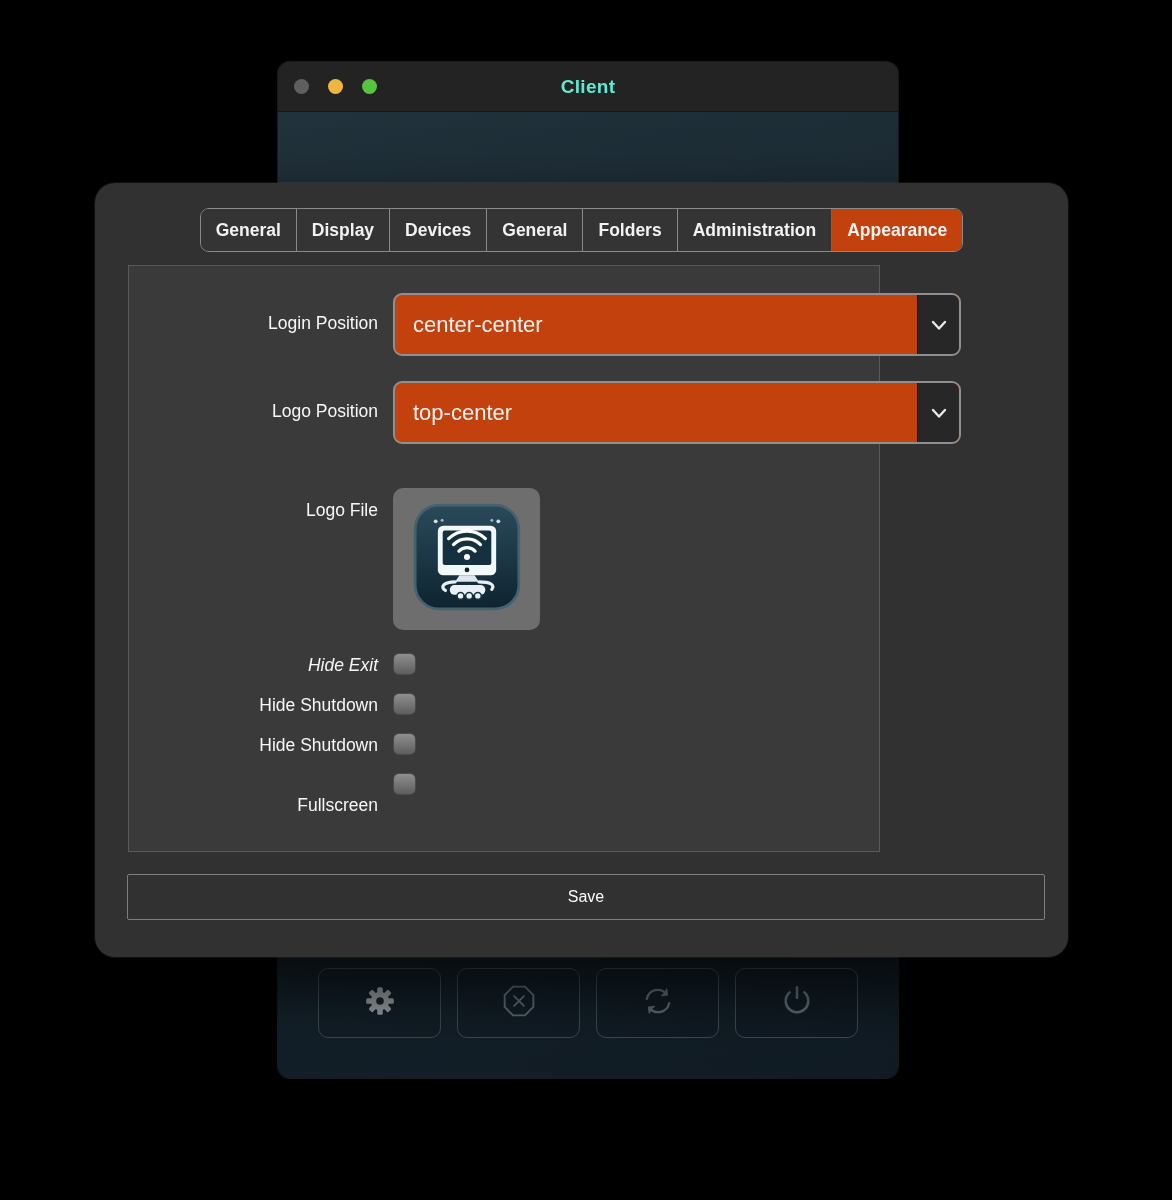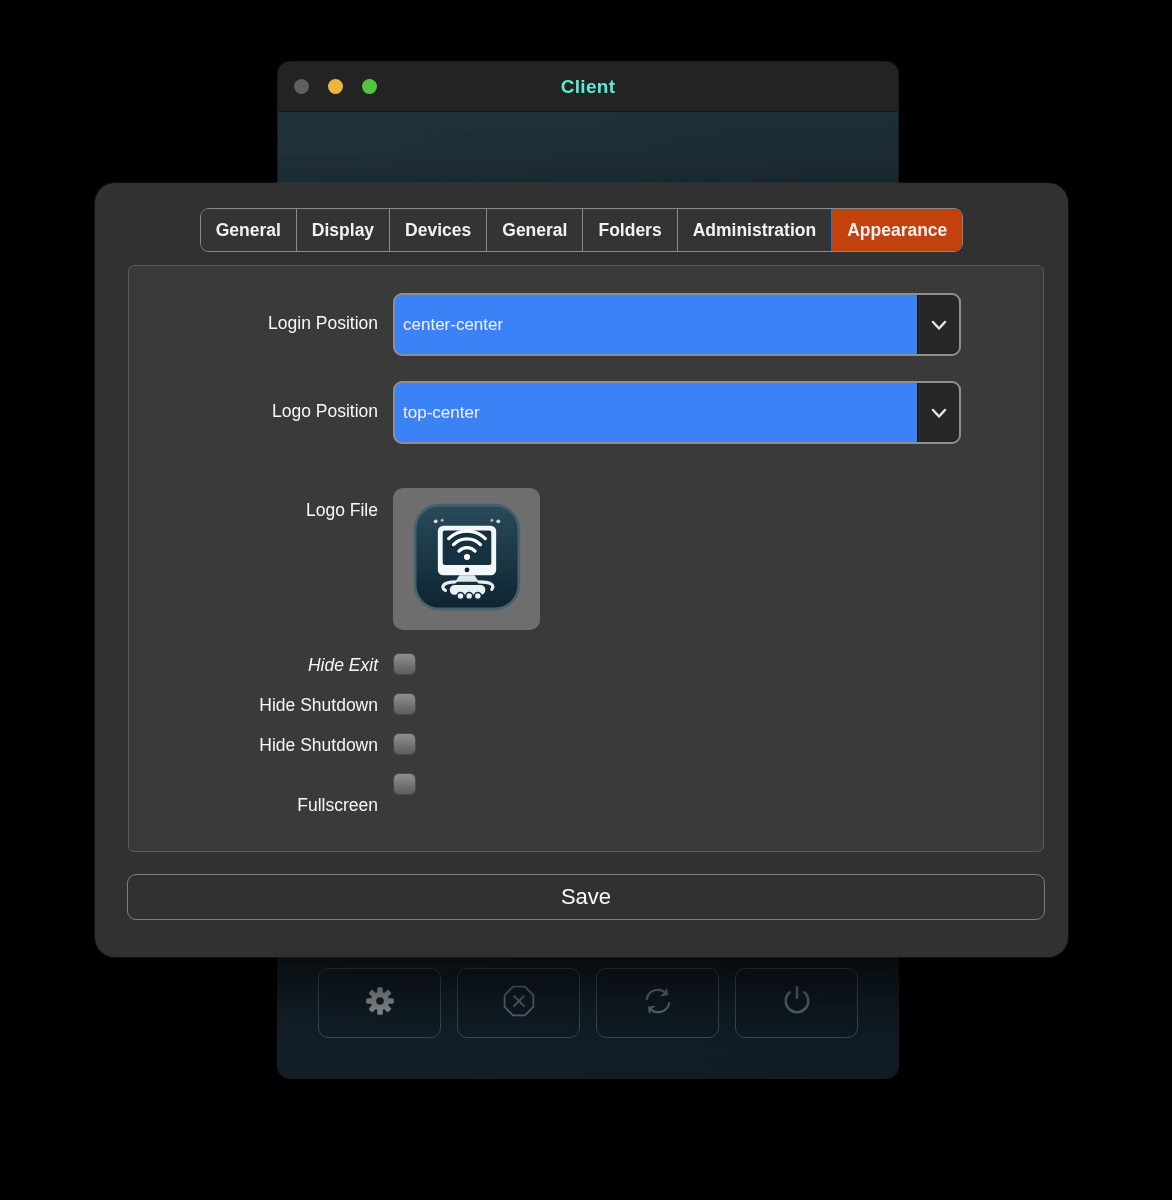--- a/index.html
+++ b/index.html
@@ -36,46 +36,46 @@
             box-shadow:0 0 0 1px rgba(255,255,255,.06), 0 30px 70px rgba(0,0,0,.75); }
 
   .tabs-wrap { position:absolute; top:25px; left:0; right:0; text-align:center;font-weight:bold; }
   .tabs { display:inline-flex; border:1px solid #8a8a8a; border-radius:9px;
           overflow:hidden; height:44px; }
   .tab { display:flex; align-items:center; padding:0 15px; font-size:17.5px;
          color:#f2f2f2; background:#343434; border-left:1px solid #8a8a8a; cursor:default; }
   .tab:first-child { border-left:none; }
   .tab.active { background:#c2410c; border-left-color:#1c73f8; }
 
-  .panel { position:absolute; left:33px; top:82px; width:916px; height:587px;
-           background:#3a3a3a; border:1px solid #5a5a5a; border-radius:6px; }
+  .panel { position:absolute; left:33px; top:82px; width:752px; height:587px;
+           background:#3a3a3a; border:1px solid #5a5a5a; border-radius:0; }
 
   .f-label { position:absolute; left:0; width:249px; text-align:right;
              color:#f7f7f7; font-size:17.5px; }
 
   .select { position:absolute; left:264px; width:568px; height:63px;
-            background:#3b82f6; border:2px solid #8f8f8f; border-radius:9px;
-            display:flex; align-items:center; padding-left:8px;
-            color:#f2f2f2; font-size:17px; }
+            background:#c2410c; border:2px solid #8f8f8f; border-radius:9px;
+            display:flex; align-items:center; padding-left:18px;
+            color:#f2f2f2; font-size:22px; }
   .sel-arrow { position:absolute; right:0; top:0; bottom:0; width:42px;
                background:#272727; border-left:1px solid #121212;
                border-radius:0 7px 7px 0;
                display:flex; align-items:center; justify-content:center; }
 
   .logo-btn { position:absolute; left:264px; top:222px; width:147px; height:142px;
               background:#6e6e6e; border-radius:10px;
               display:flex; align-items:center; justify-content:center; }
 
   .chk-row .box { position:absolute; left:264px; width:23px; height:22px;
                   border-radius:6px; border:1px solid #4c4c4c;
                   background:linear-gradient(#8f8f8f,#5e5e5e); }
 
   .save-btn { position:absolute; left:32px; top:691px; width:918px; height:46px;
-              background:transparent; border:1px solid #7d7d7d; border-radius:9px;
-              color:#fafafa; font-size:22px; font-family:"Liberation Sans",sans-serif;
+              background:transparent; border:1px solid #7d7d7d; border-radius:2px;
+              color:#fafafa; font-size:16px; font-family:"Liberation Sans",sans-serif;
               display:flex; align-items:center; justify-content:center; cursor:pointer; }
 </style>
 </head>
 <body>
 
 <div class="bg-window">
   <div class="titlebar">
     <div class="traffic">
       <span class="light close"></span>
       <span class="light min"></span>

